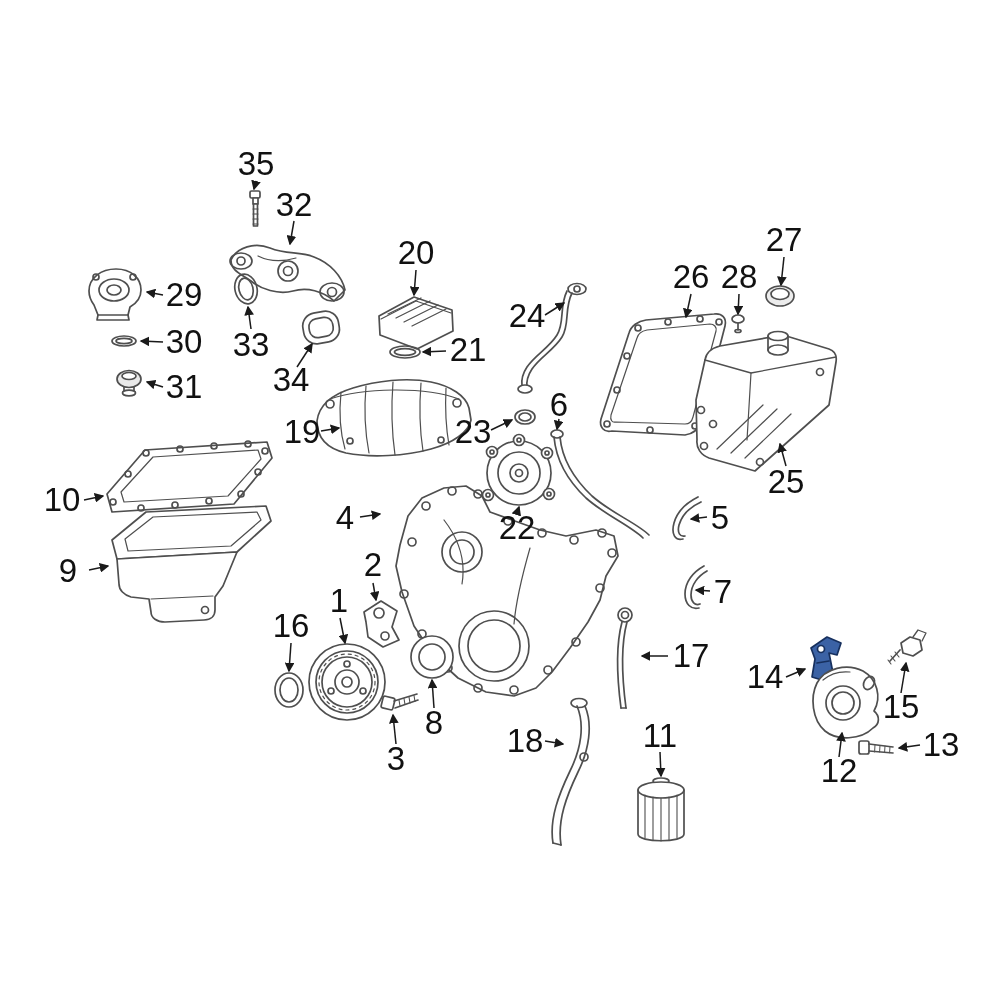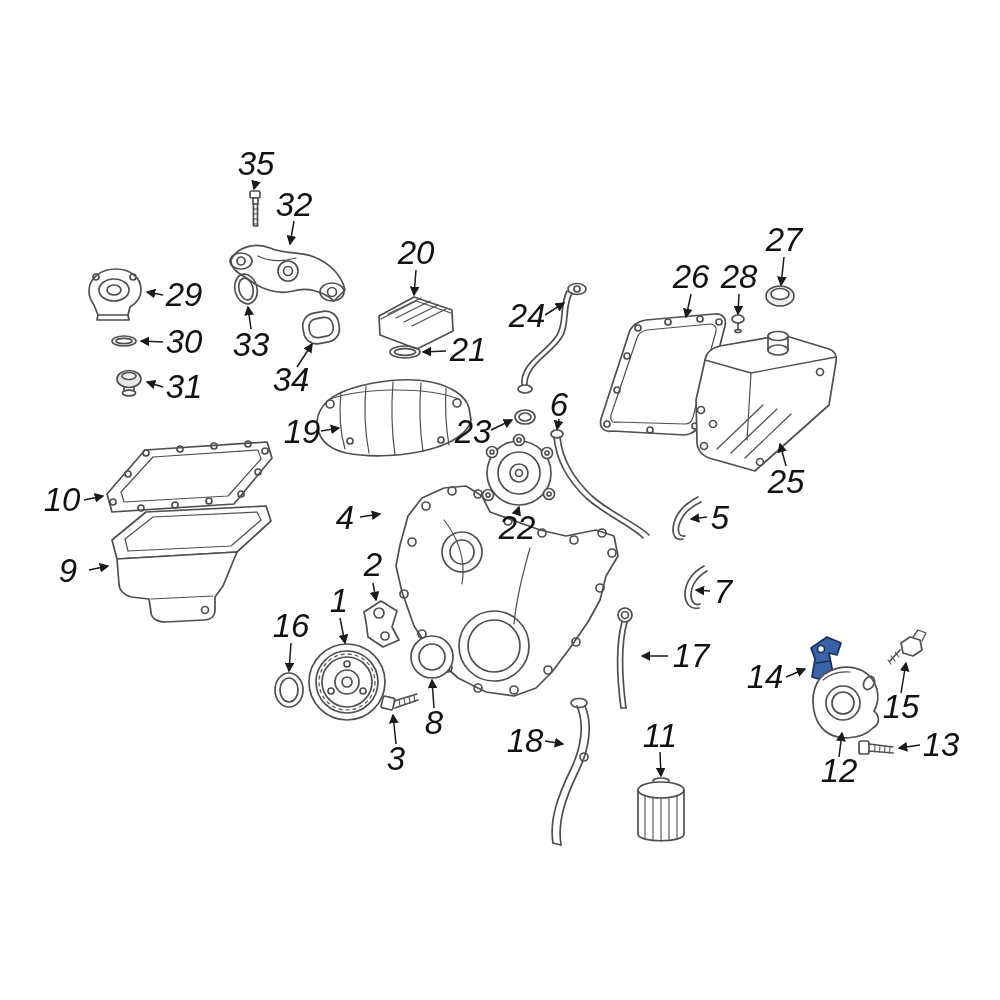--- a/index.html
+++ b/index.html
@@ -3,21 +3,20 @@
 <meta charset="utf-8">
 <style>
   html, body { margin: 0; padding: 0; background: #ffffff; }
   .stage {
     position: relative;
     width: 1000px;
     height: 1000px;
     background: #ffffff;
     overflow: hidden;
     font-family: "Liberation Sans", "DejaVu Sans", sans-serif;
-    font-style: italic;
   }
   svg { display: block; }
   text.plabel {
     font-family: "Liberation Sans", "DejaVu Sans", sans-serif;
     font-size: 33px;
     font-weight: 400;
     text-anchor: middle;
   }
 </style>
 </head>

